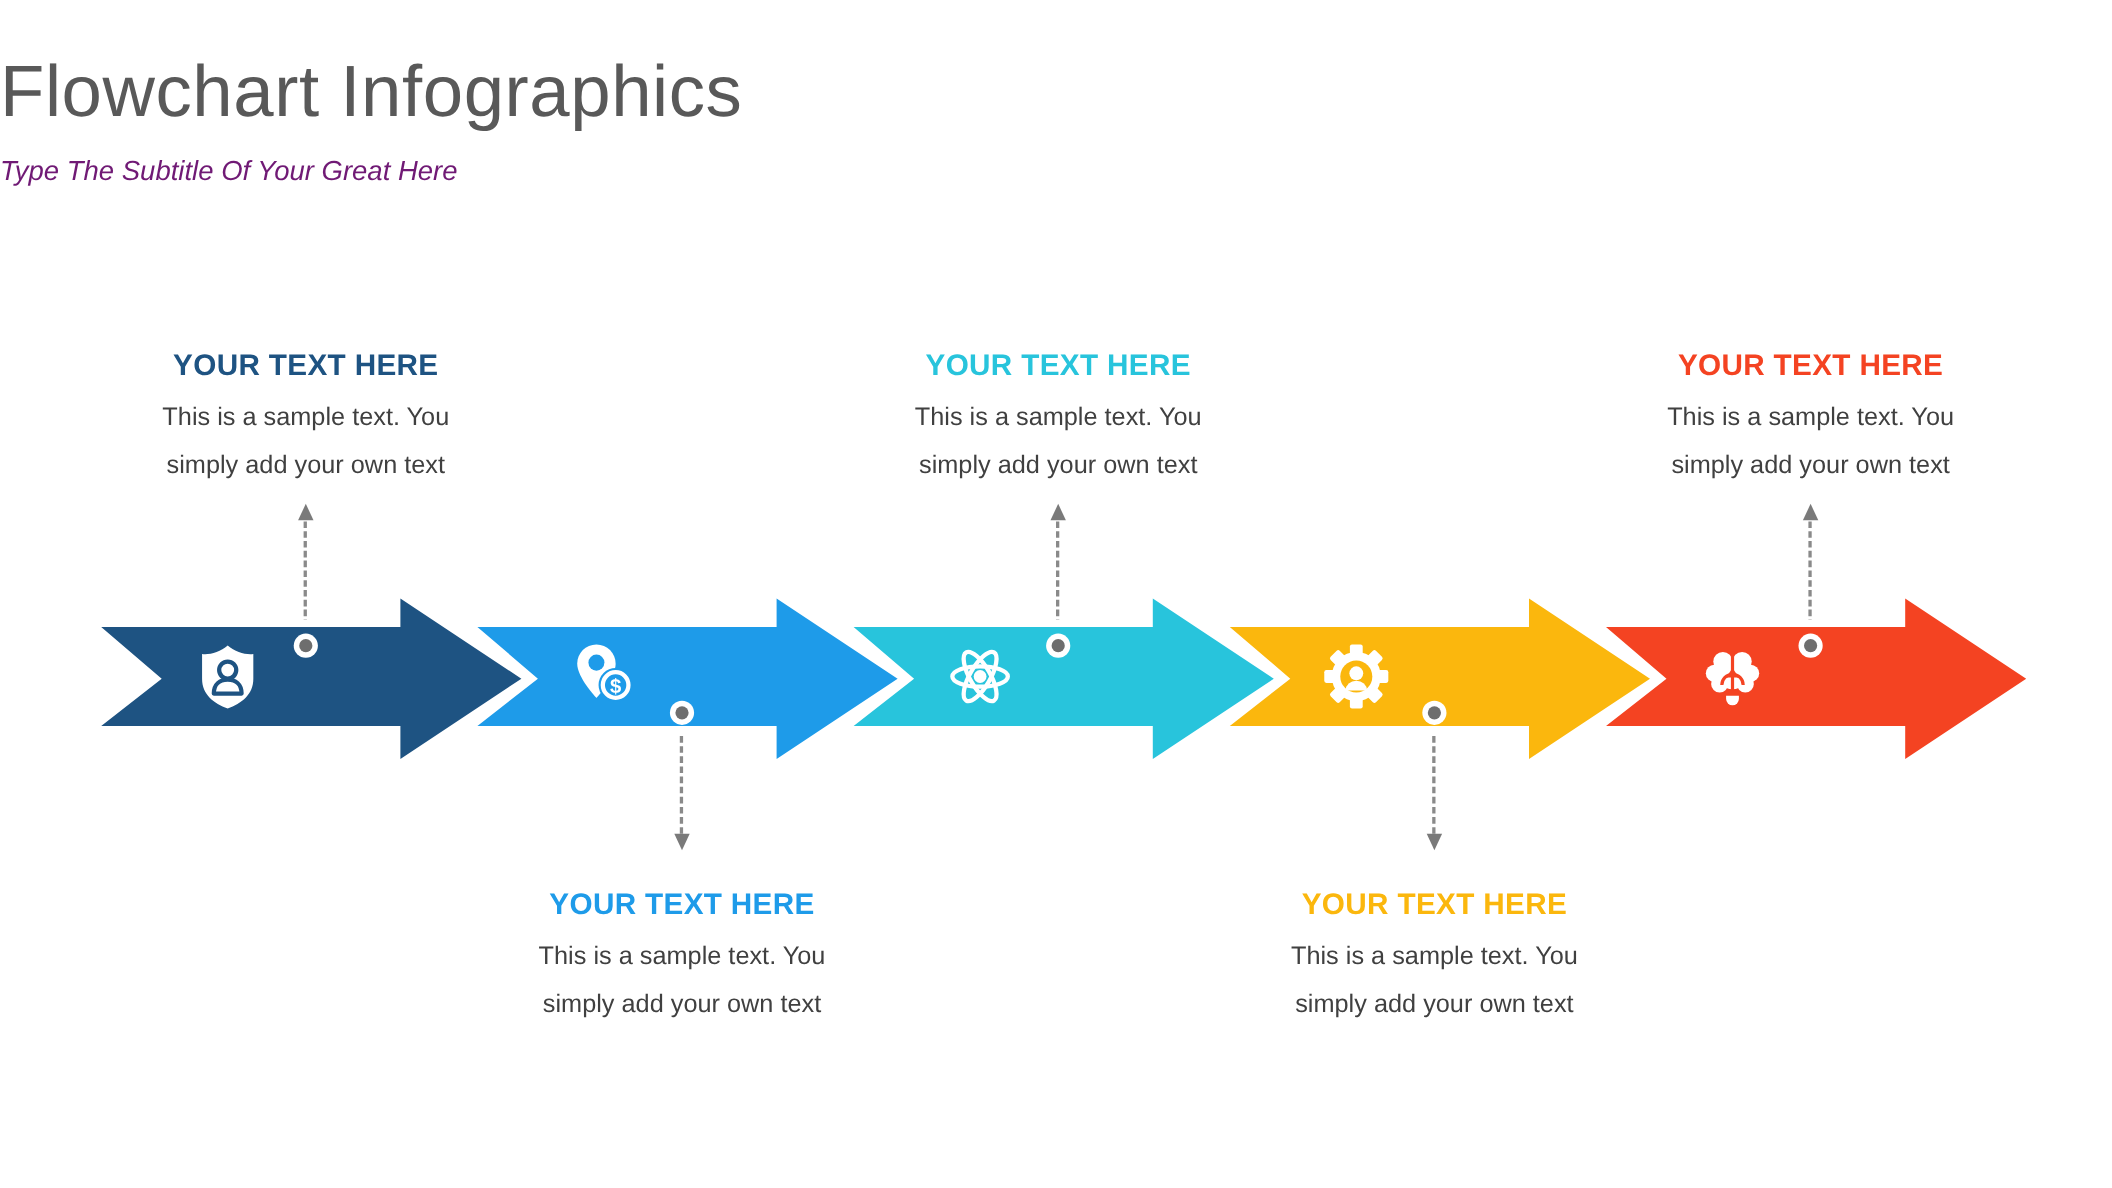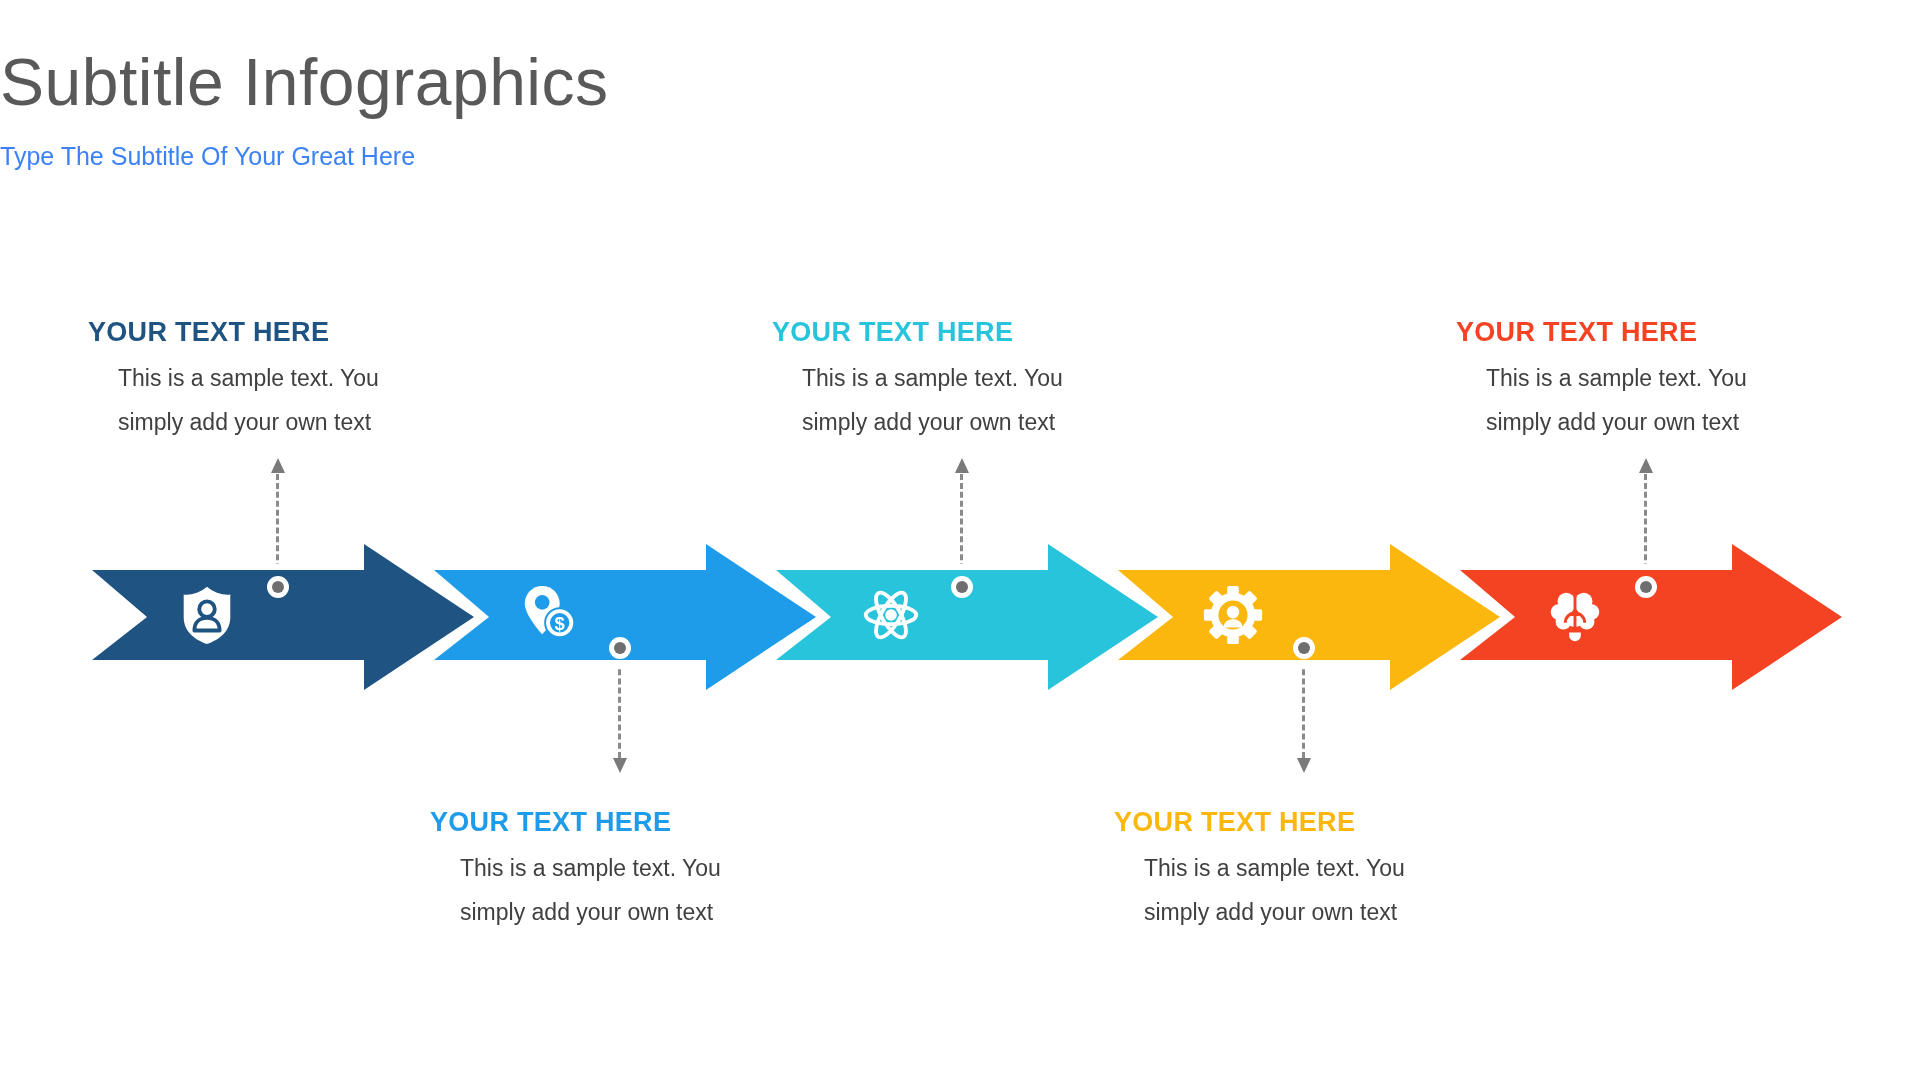--- a/index.html
+++ b/index.html
@@ -6,51 +6,51 @@
   .slide{
     position:relative;width:1920px;height:1080px;background:#ffffff;overflow:hidden;
     font-family:"Liberation Sans", sans-serif;
   }
   .title{
     margin:0;position:absolute;left:0;right:0;top:44px;
     font-size:66px;font-weight:400;color:#595959;letter-spacing:.5px;
   }
   .subtitle{
     margin:0;position:absolute;left:0;right:0;top:142px;
-    font-size:25px;font-weight:400;color:#3b82f6;
+    font-size:25px;font-weight:400;color:#701a75;font-style:italic;
   }
   .arrow{position:absolute;top:544px;overflow:visible;}
   .icon{position:absolute;top:582px;overflow:visible;}
   .dot{
     position:absolute;width:22px;height:22px;border-radius:50%;
     background:#ffffff;z-index:70;display:flex;align-items:center;justify-content:center;
   }
   .dot span{display:block;width:12px;height:12px;border-radius:50%;background:#6e6e6e;}
   .dash{position:absolute;width:0;border-left:3px dashed #8a8a8a;z-index:5;}
   .dash.up{top:474px;height:104px;}
   .dash.down{top:660px;height:98px;}
   .tri{position:absolute;width:0;height:0;z-index:5;}
   .tri.up{top:458px;border-left:7px solid transparent;border-right:7px solid transparent;border-bottom:15px solid #7a7a7a;}
   .tri.down{top:758px;border-left:7px solid transparent;border-right:7px solid transparent;border-top:15px solid #7a7a7a;}
-  .label{position:absolute;width:380px;text-align:left;z-index:10;}
+  .label{position:absolute;width:380px;text-align:center;z-index:10;}
   .label.top{top:316px;}
   .label.bottom{top:806px;}
   .label h3{
     margin:0 0 8px 0;font-size:27px;line-height:32px;font-weight:700;letter-spacing:.3px;
   }
   .label p{
     margin:0 auto;width:320px;font-size:23px;line-height:44px;font-weight:400;color:#404040;
   }
 </style>
 </head>
 <body>
 
 <div class="slide">
 
-  <h1 class="title">Subtitle Infographics</h1>
+  <h1 class="title">Flowchart Infographics</h1>
   <p class="subtitle">Type The Subtitle Of Your Great Here</p>
 
   <svg class="arrow" style="left:92px;z-index:50" width="382" height="146" viewBox="0 0 382 146">
     <path d="M0,26 L272,26 L272,0 L382,73 L272,146 L272,116 L0,116 L55,73 Z" stroke="#ffffff" stroke-width="13" paint-order="stroke" stroke-linejoin="round" fill="#1E5382"></path>
   </svg>
   <svg class="icon" style="left:174px;z-index:60" width="66" height="66" viewBox="0 0 68 68">
     <path d="M34,5 C27,11 17,14 10,13 L10,36 C10,51 21,59 34,64 C47,59 58,51 58,36 L58,13 C51,14 41,11 34,5 Z" fill="#ffffff"></path>
     <circle cx="34" cy="28" r="8" fill="none" stroke-width="4" stroke="#1E5382"></circle>
     <path d="M21,50 C21,41 27,37 34,37 C41,37 47,41 47,50 Z" fill="none" stroke-width="4" stroke-linejoin="round" stroke="#1E5382"></path>
   </svg>

